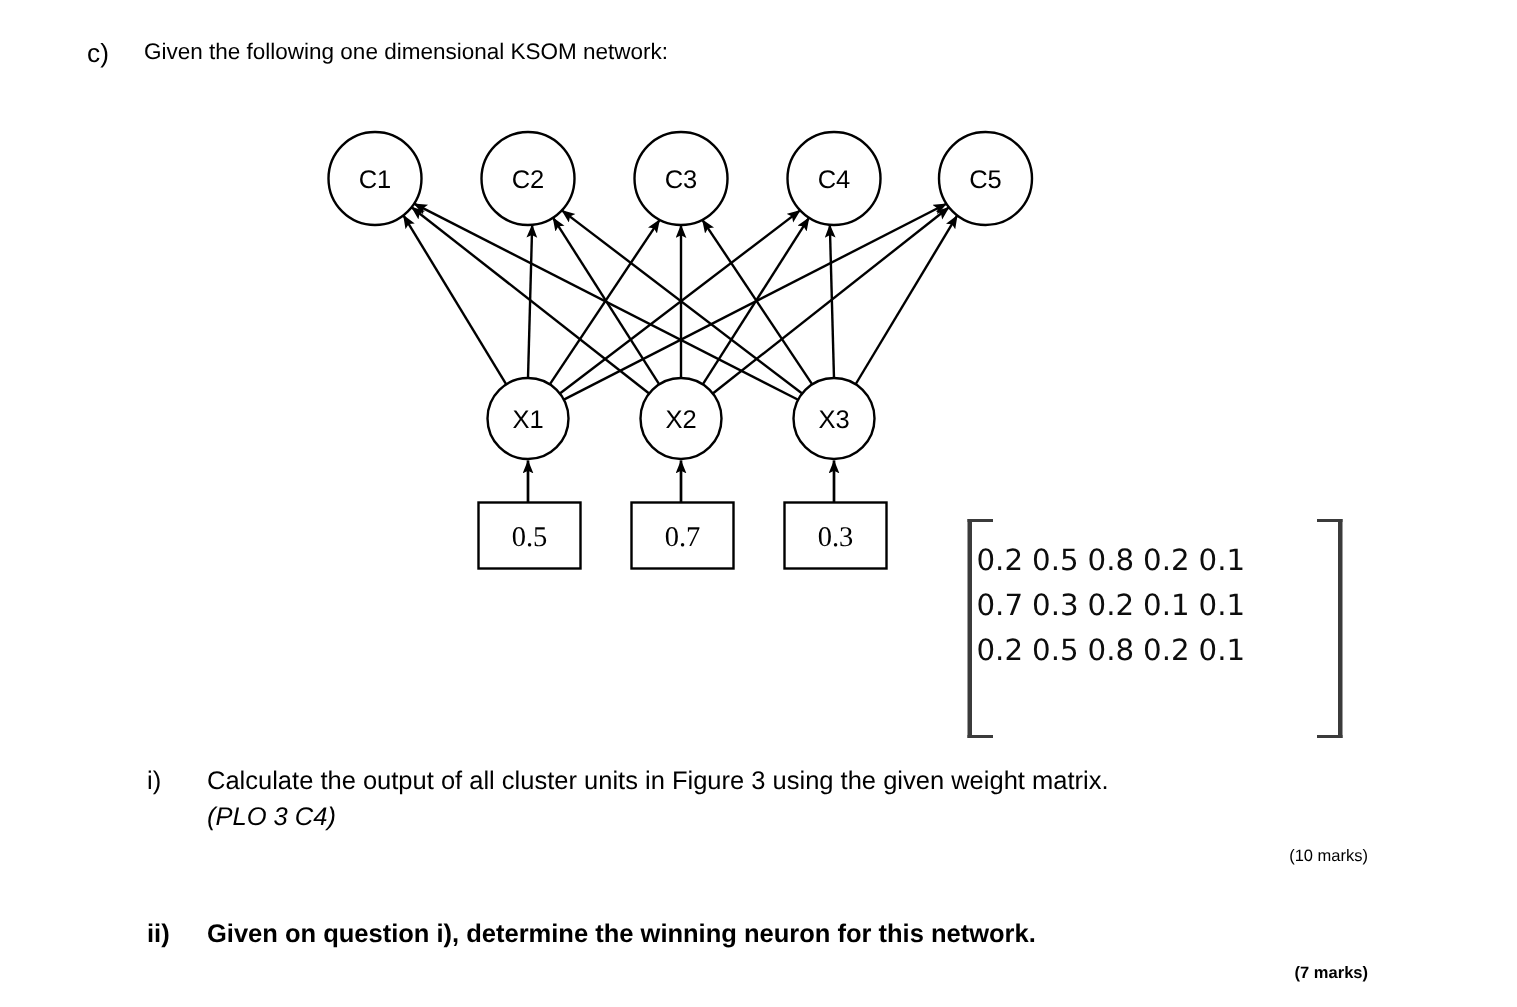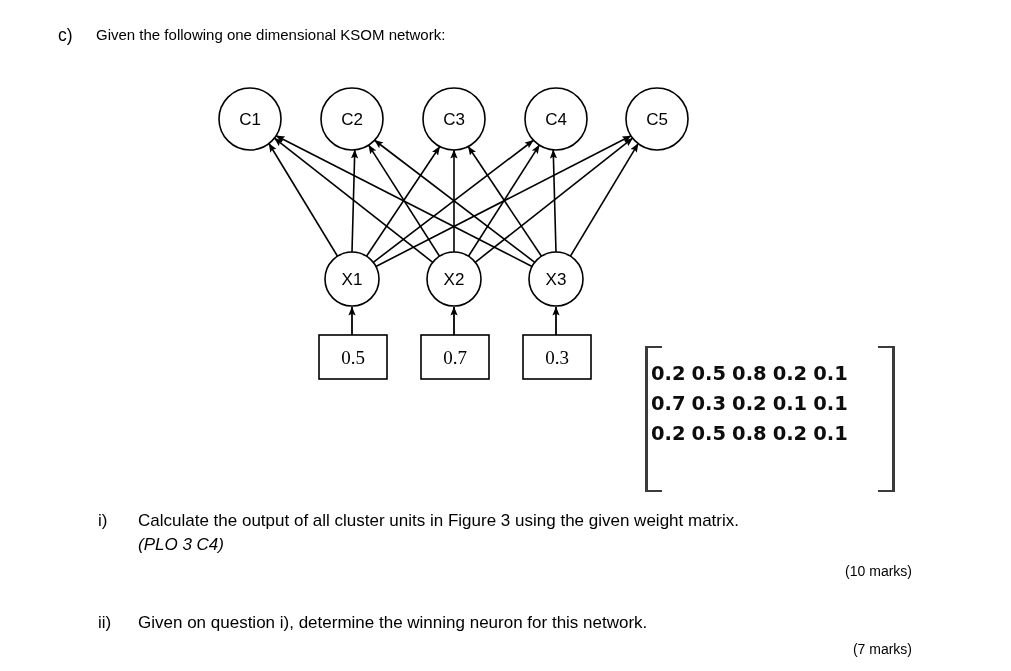--- a/index.html
+++ b/index.html
@@ -92,21 +92,21 @@
     border-right: 3px solid #3b3b3b;
   }
   .matrix table {
     position: absolute;
     left: 11px;
     top: 13px;
     border-collapse: collapse;
   }
   .matrix td {
     font-family: "DejaVu Sans", sans-serif;
-    font-weight: bold;
+    font-weight: normal;
     font-size: 19.5px;
     line-height: 30px;
     height: 30px;
     padding: 0 6px 0 0;
     text-align: right;
     white-space: nowrap;
     color: #0d0d0d;
   }
 
   
@@ -129,28 +129,28 @@
     font-size: 17px;
     line-height: 24px;
   }
   .q-row .body .second-line {
     display: block;
     font-style: italic;
   }
   .marks {
     position: absolute;
     right: 0;
-    font-size: 14px;
+    font-size: 11px;
     line-height: 24px;
     white-space: nowrap;
   }
 
   #q1 { left: 98px; top: 509px; }
   #q1 .marks { top: 50px; right: 66px; }
-  #q2 { left: 98px; top: 611px; }
+  #q2 { left: 98px; top: 611px; font-weight: bold; }
   #q2 .marks { top: 26px; right: 66px; }
 </style>
 </head>
 <body>
 
 <div class="page">
 
   <div class="intro">
     <span class="marker">c)</span>
     <span class="body">Given the following one dimensional KSOM network:</span>

